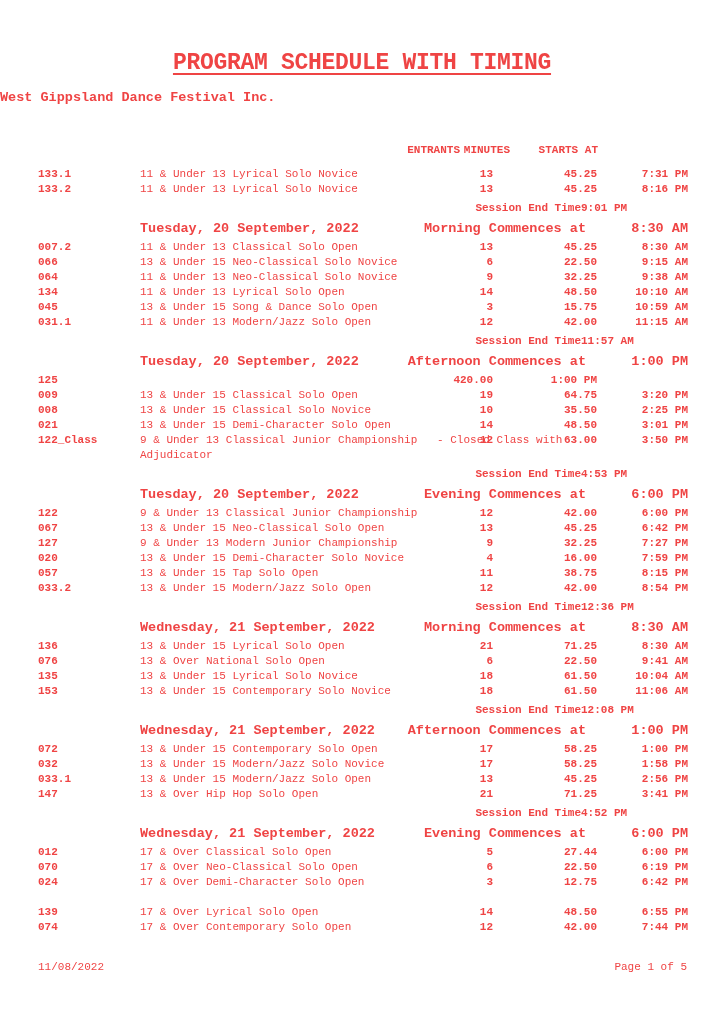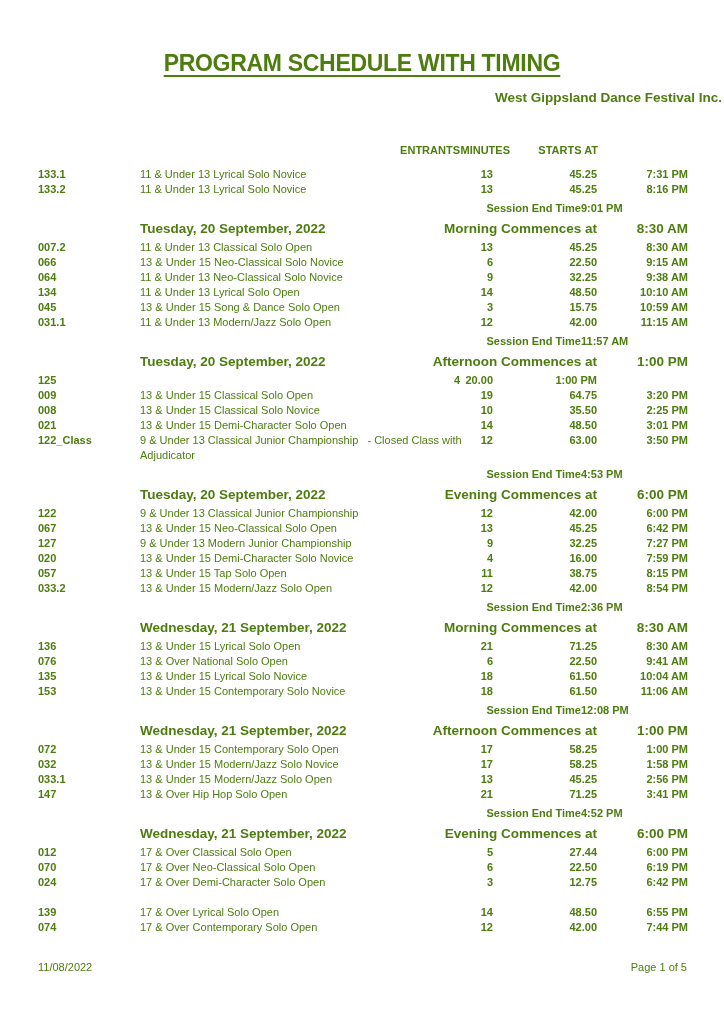--- a/index.html
+++ b/index.html
@@ -1,39 +1,39 @@
 <!DOCTYPE html>
 <html><head>
 <meta charset="utf-8">
 <style>
   html, body { margin: 0; padding: 0; background: #ffffff; }
   .page {
     position: relative;
     width: 724px;
     height: 1024px;
     background: #ffffff;
-    color: #4d7c0f;
-    font-family: Liberation Sans, sans-serif;
+    color: #ef4444;
+    font-family: Liberation Mono, monospace;
     overflow: hidden;
     box-sizing: border-box;
   }
   .doc-title {
     margin: 50px 0 0 0;
     text-align: center;
     font-size: 23px;
     font-weight: bold;
     letter-spacing: -0.3px;
     text-decoration: underline;
     text-decoration-thickness: 2px;
     text-underline-offset: 4px;
     line-height: 26px;
   }
   .doc-subtitle {
     margin: 14px 2px 0 0;
-    text-align: right;
+    text-align: left;
     font-size: 13.5px;
     font-weight: bold;
     line-height: 16px;
   }
   
   .col-header {
     display: grid;
     grid-template-columns: 422px 50px 88px 90px;
     padding-left: 38px;
     padding-right: 36px;
@@ -70,20 +70,21 @@
   .session-end-row .time { text-align: left; }
   .session-header {
     display: flex;
     align-items: baseline;
     padding-left: 140px;
     padding-right: 36px;
     margin: 3px 0;
     font-size: 13.5px;
     font-weight: bold;
     line-height: 17px;
+    gap: 11px;
   }
   .session-header .sh-date { flex: 1; white-space: nowrap; }
   .session-header .sh-commences { white-space: nowrap; }
   .session-header .sh-time { width: 91px; text-align: right; white-space: nowrap; }
   .row-spacer { height: 15px; }
   .doc-footer {
     position: absolute;
     left: 38px;
     right: 37px;
     top: 960px;
@@ -261,21 +262,21 @@
       </div>
       <div class="data-row">
         <div class="cell-section">033.2</div>
         <div class="cell-desc"><div>13 &amp; Under 15 Modern/Jazz Solo Open</div></div>
         <div class="cell-num">12</div>
         <div class="cell-num">42.00</div>
         <div class="cell-num">8:54 PM</div>
       </div>
       <div class="session-end-row">
         <div class="label">Session End Time</div>
-        <div class="time">2:36 PM</div>
+        <div class="time">12:36 PM</div>
       </div>
       <div class="session-header">
         <div class="sh-date">Wednesday, 21 September, 2022</div>
         <div class="sh-commences">Morning Commences at</div>
         <div class="sh-time">8:30 AM</div>
       </div>
       <div class="data-row">
         <div class="cell-section">136</div>
         <div class="cell-desc"><div>13 &amp; Under 15 Lyrical Solo Open</div></div>
         <div class="cell-num">21</div>

